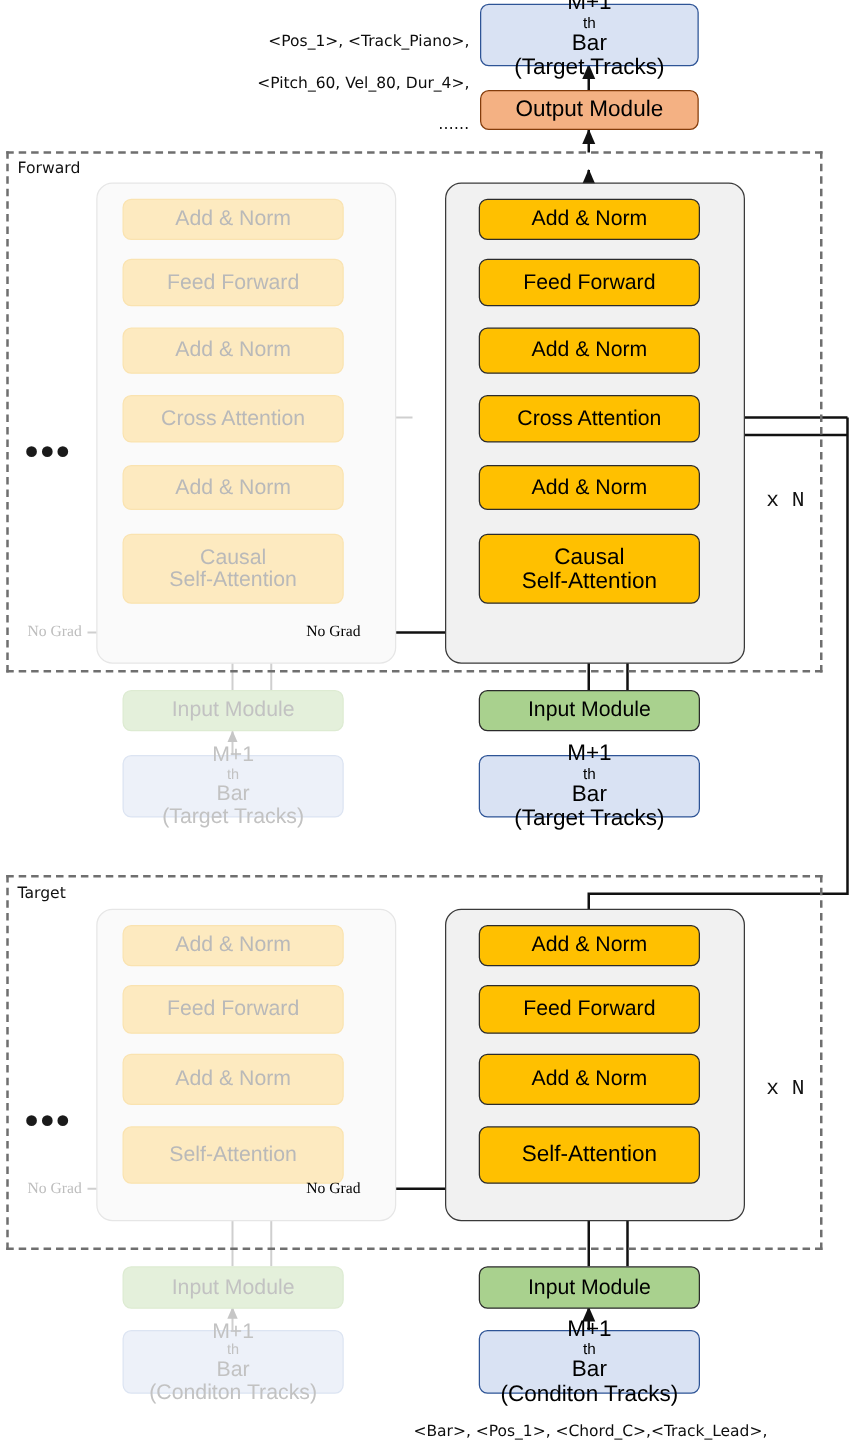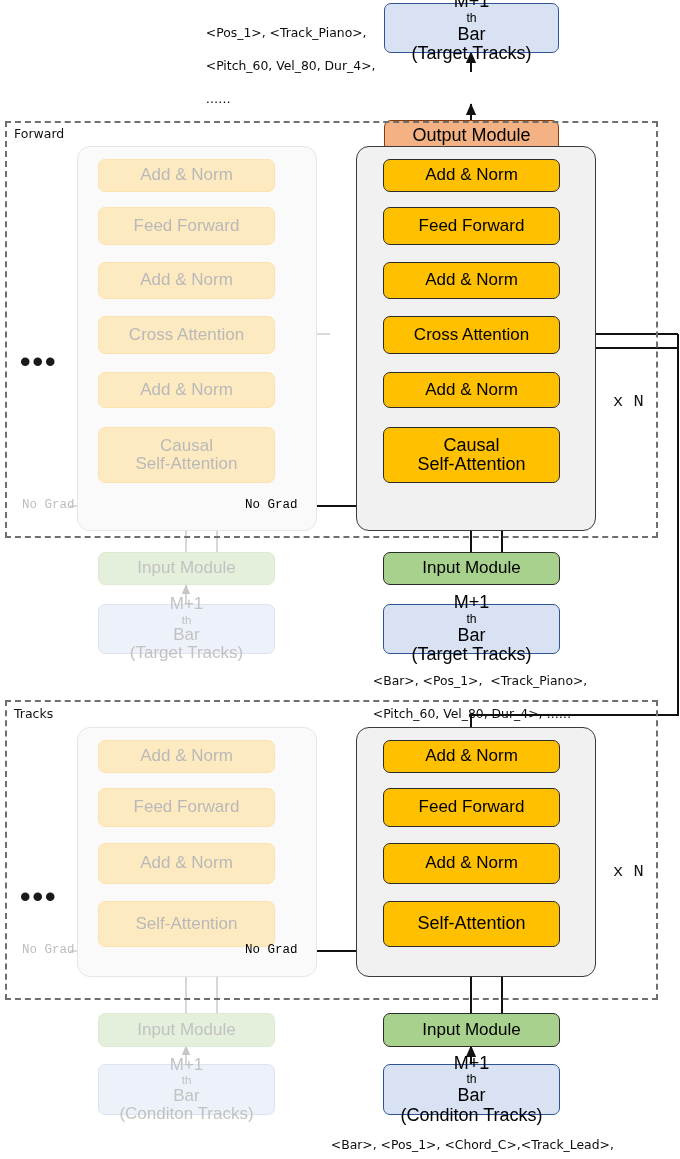--- a/index.html
+++ b/index.html
@@ -9,40 +9,40 @@
   
   .blk{position:absolute;box-sizing:border-box;display:flex;align-items:center;
        justify-content:center;text-align:center;border-radius:7px;
        font-family:"Liberation Sans",sans-serif;line-height:1.08;}
   .blk span{display:block;}
 
   
   .c-gold   {background:#FFC000;border:1.4px solid #2b2b2b;color:#000;}
   .c-green  {background:#A9D18E;border:1.4px solid #2b2b2b;color:#000;}
   .c-blue   {background:#D9E2F3;border:1.4px solid #2E5496;color:#000;}
-  .c-orange {background:#F4B183;border:1.4px solid #843C0B;color:#000;margin-top:48px;}
+  .c-orange {background:#F4B183;border:1.4px solid #843C0B;color:#000;}
 
   
   .g-gold   {background:#FDEAC0;border:1.2px solid #FAE3B0;color:#B9B9B9;}
   .g-green  {background:#E4F0DB;border:1.2px solid #DDEBD2;color:#C2C2C2;}
   .g-blue   {background:#EDF1F9;border:1.2px solid #DCE4F2;color:#C2C2C2;}
 
   
   .shell{position:absolute;box-sizing:border-box;border-radius:13px;}
   .shell-on {background:#F1F1F1;border:1.3px solid #3a3a3a;}
   .shell-off{background:#FAFAFA;border:1.2px solid #E6E6E6;}
 
   
   .group{position:absolute;box-sizing:border-box;border:2.4px dashed #6f6f6f;background:transparent;}
   .group-label{position:absolute;font-family:"DejaVu Sans",sans-serif;font-size:12.5px;color:#111;white-space:nowrap;}
 
   
-  .txt{position:absolute;white-space:pre;color:#111;}
+  .txt{position:absolute;white-space:pre;color:#111;text-align:right;}
   .tok{font-family:"DejaVu Sans",sans-serif;font-size:12.4px;line-height:16.5px;color:#0d0d0d;}
-  .nograd{font-family:Liberation Mono, monospace;font-size:12.5px;}
+  .nograd{font-family:Liberation Serif, serif;font-size:12.5px;}
   .nograd-on{color:#000;}
   .nograd-off{color:#BDBDBD;}
   .xn{font-family:Liberation Mono, monospace;font-size:17px;color:#111;}
   .dots{font-family:"Liberation Sans",sans-serif;font-size:30px;font-weight:bold;
         letter-spacing:2px;color:#1a1a1a;}
 
   .t18{font-size:18px;}
   .t17{font-size:17px;}
   .sup{font-size:0.68em;vertical-align:super;}
 
@@ -265,27 +265,23 @@
     </div>
   <div class="blk c-blue t18" style="left:383px;top:604px;width:177px;height:50px;flex-direction:column;">
     <span>
         <span>M+1</span>
         <span class="sup">th</span>
         <span> Bar</span>
       </span>
     <span>(Target Tracks)</span>
     </div>
 
-  <div class="txt tok" style="left:357px;top:656px;">
-    <span>&lt;Bar&gt;, &lt;Pos_1&gt;,  &lt;Track_Piano&gt;,</span><br>
-    <span>&lt;Pitch_60, Vel_80, Dur_4&gt;, ……</span>
-  </div>
 
   <div class="group" style="left:5px;top:700px;width:653px;height:300px;"></div>
-  <div class="group-label" style="left:14px;top:706px;">Tracks</div>
+  <div class="group-label" style="left:14px;top:706px;">Target</div>
   <div class="txt xn" style="left:613px;top:862px;">x N</div>
 
   <div class="dots" style="position:absolute;left:20px;top:880px;">•••</div>
 
   <div class="shell shell-off" style="left:77px;top:727px;width:240px;height:250px;"></div>
   <div class="blk g-gold t17" style="left:98px;top:740px;width:177px;height:33px;">
     <span>Add &amp; Norm</span>
     </div>
   <div class="blk g-gold t17" style="left:98px;top:788px;width:177px;height:39px;">
     <span>Feed Forward</span>

